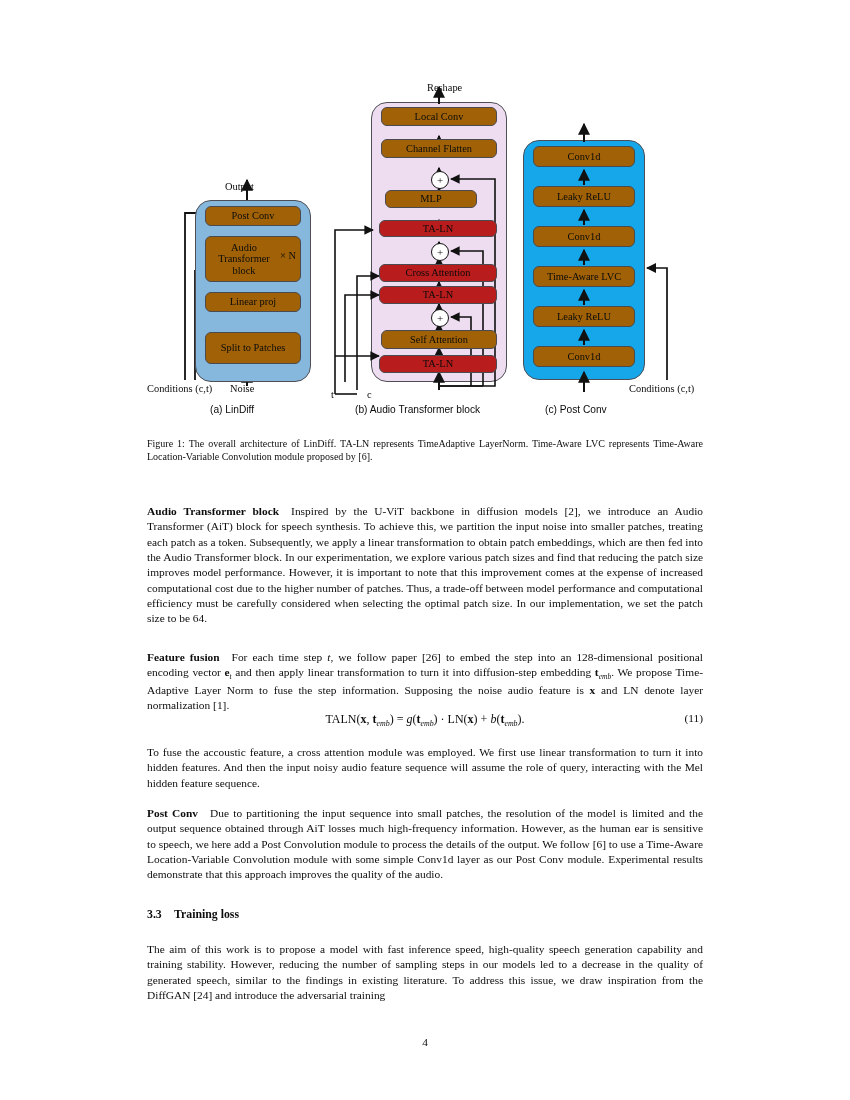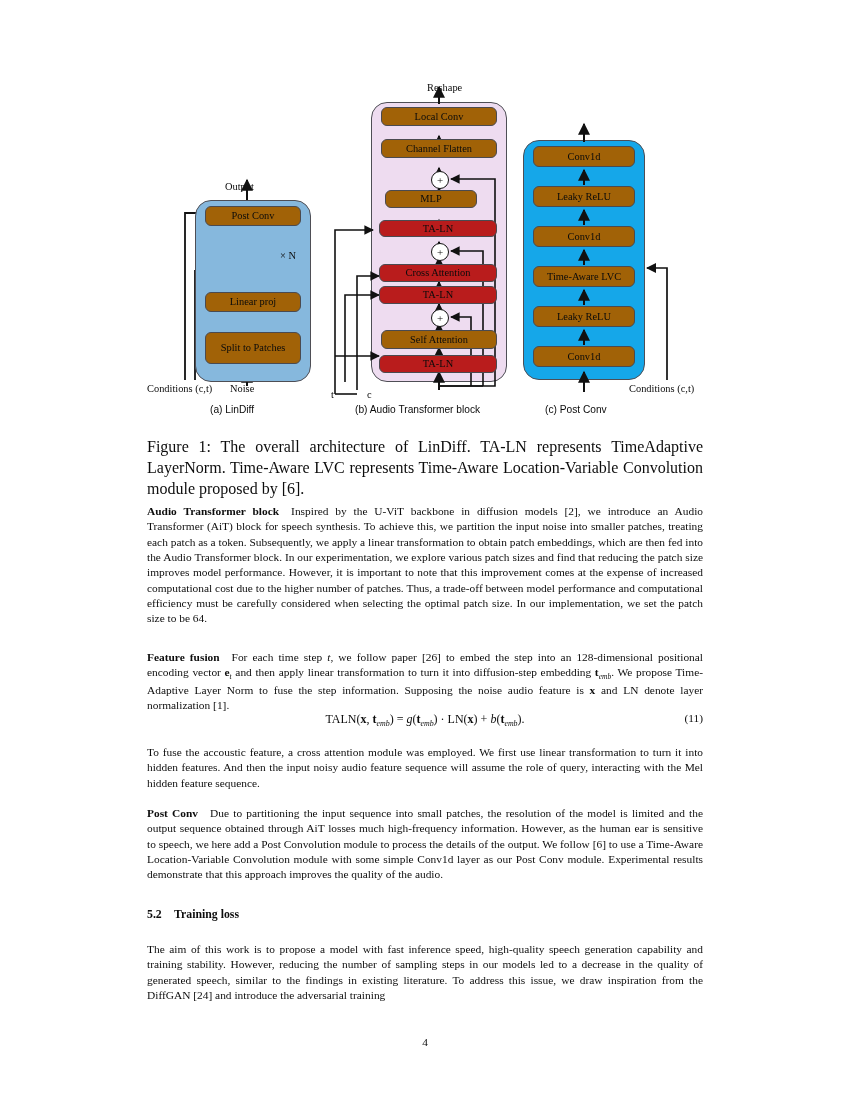--- a/index.html
+++ b/index.html
@@ -88,21 +88,21 @@
     font-size: 10.4px;
     white-space: nowrap;
   }
 
   
   #caption {
     position: absolute;
     left: 0px;
     top: 437px;
     width: 556px;
-    font-size: 16px;
+    font-size: 10px;
     line-height: 1.30;
     text-align: justify;
   }
 
   
   .para {
     position: absolute;
     width: 556px;
     font-size: 11.4px;
     line-height: 1.345;
@@ -183,20 +183,23 @@
         <line x1="100" y1="306" x2="100" y2="292" stroke="#111" stroke-width="2" marker-end="url(#ah)"></line>
 
         <path d="M38,300 L38,133 L66,133" stroke="#111" stroke-width="1.8" fill="none" marker-end="url(#ah)"></path>
         <path d="M48,300 L48,191 L66,191" stroke="#111" stroke-width="1.8" fill="none" marker-end="url(#ah)"></path>
       </svg>
 
       <div class="shell blue" style="left:48px; top:120px; width:116px; height:182px;"></div>
 
       <div class="box" style="left:58px; top:126px; width:96px; height:20px;">Post Conv</div>
 
+      <div class="box" style="left:58px; top:156px; width:96px; height:46px; padding-right:18px;">Audio
+Transformer
+block</div>
 
       <div class="times-n" style="left:133px; top:170px;"><span>× N</span></div>
 
       <div class="box" style="left:58px; top:212px; width:96px; height:20px;">Linear proj</div>
 
       <div class="box" style="left:58px; top:252px; width:96px; height:32px;">Split to Patches</div>
 
       <div class="sideterm" style="left:0px; top:303px;">Conditions (c,t)</div>
       <div class="sideterm" style="left:83px; top:303px;">Noise</div>
 
@@ -321,21 +324,21 @@
 
   <div class="para" style="top:745px;">
     <span>To fuse the accoustic feature, a cross attention module was employed. We first use linear transformation to turn it into hidden features. And then the input noisy audio feature sequence will assume the role of query, interacting with the Mel hidden feature sequence.</span>
   </div>
 
   <div class="para" style="top:806px;">
     <span class="lead">Post Conv</span><span class="gap"></span><span>Due to partitioning the input sequence into small patches, the resolution of the model is limited and the output sequence obtained through AiT losses much high-frequency information. However, as the human ear is sensitive to speech, we here add a Post Convolution module to process the details of the output. We follow [6] to use a Time-Aware Location-Variable Convolution module with some simple Conv1d layer as our Post Conv module. Experimental results demonstrate that this approach improves the quality of the audio.</span>
   </div>
 
   <div class="heading" style="top:907px; left:0px;">
-    <span class="num">5.2</span><span>Training loss</span>
+    <span class="num">3.3</span><span>Training loss</span>
   </div>
 
   <div class="para" style="top:942px;">
     <span>The aim of this work is to propose a model with fast inference speed, high-quality speech generation capability and training stability. However, reducing the number of sampling steps in our models led to a decrease in the quality of generated speech, similar to the findings in existing literature. To address this issue, we draw inspiration from the DiffGAN [24] and introduce the adversarial training</span>
   </div>
 
   <div id="pageno">4</div>
 
  </div>
 </div>

